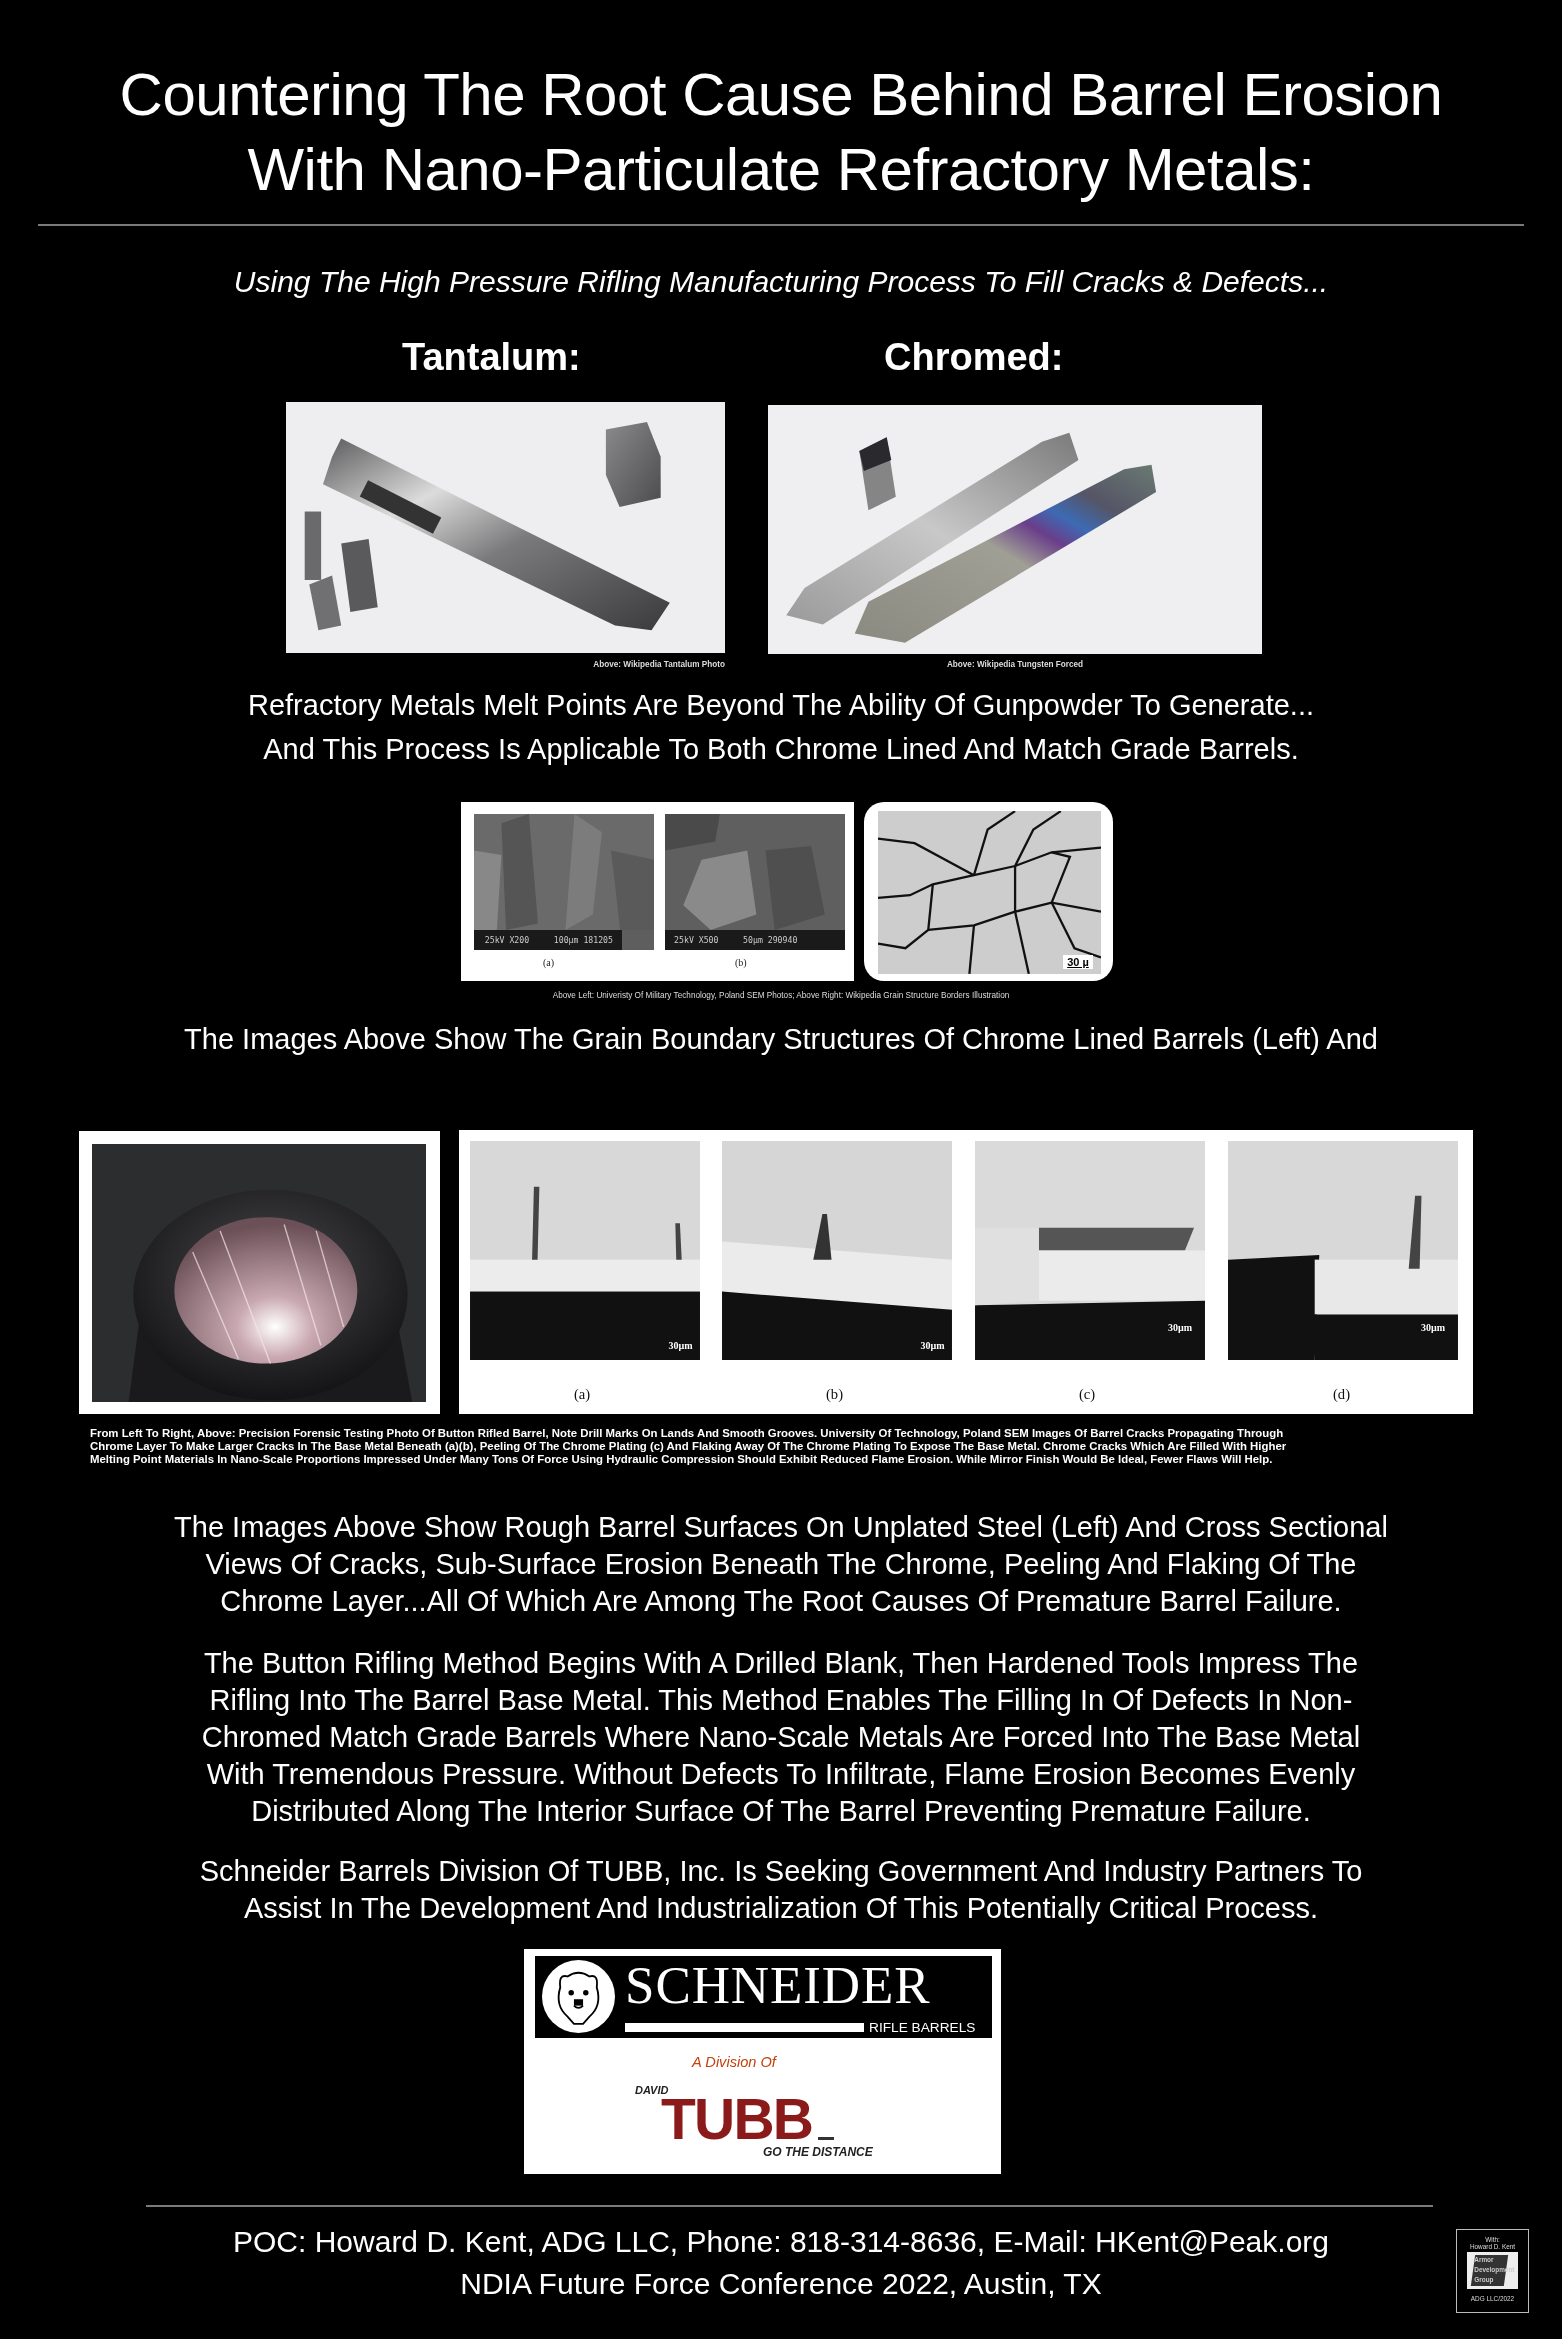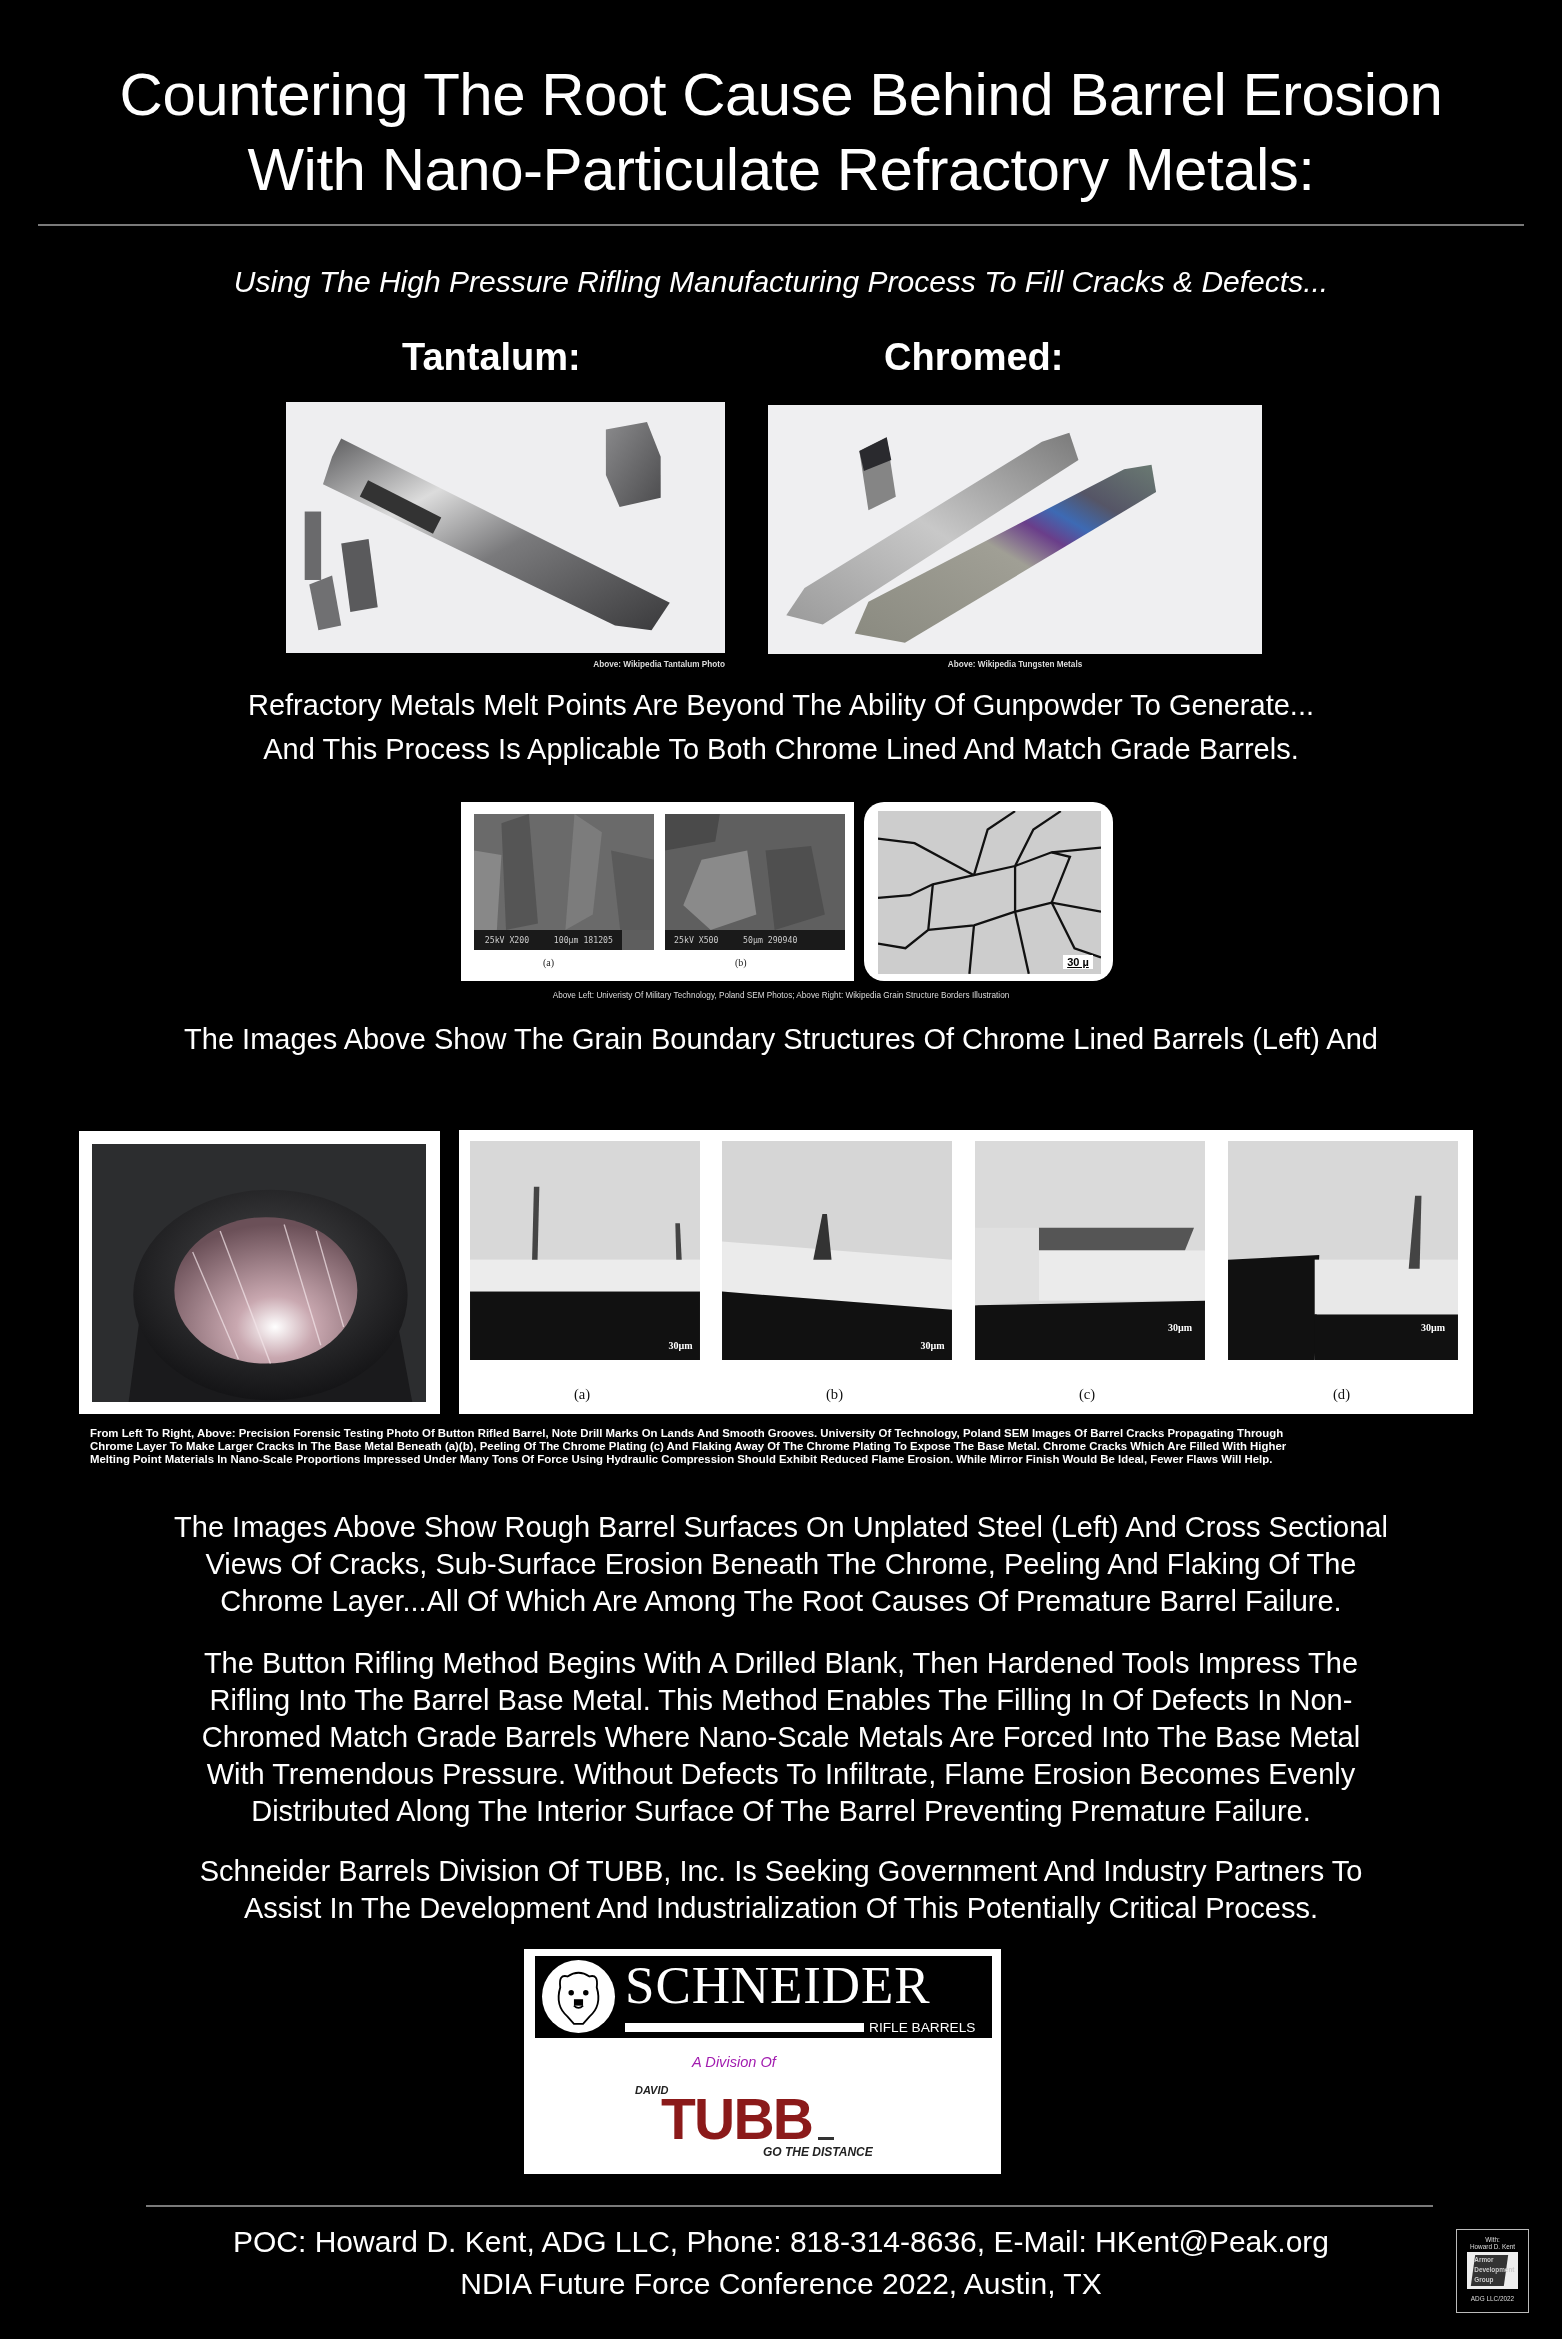--- a/index.html
+++ b/index.html
@@ -82,21 +82,21 @@
           <stop offset="1" stop-color="#6a7a72"></stop>
         </linearGradient>
     </defs>
     <rect width="541" height="272" fill="#efeff1"></rect>
     <path d="M100 50 L130 35 L140 100 L110 115 Z" fill="#858585"></path>
     <path d="M100 50 L130 35 L135 60 L105 72 Z" fill="#2a2a2e"></path>
     <path d="M20 230 L40 200 L300 40 L330 30 L340 60 L60 240 Z" fill="url(#wbar)"></path>
     <path d="M95 250 L110 215 L390 70 L420 65 L425 95 L150 260 Z" fill="url(#wbar2)"></path>
   </svg>
 </div>
-<div class="abs caption-tiny" style="left:768px; width:494px; top:660px; text-align:center;">Above: Wikipedia Tungsten Metals</div>
+<div class="abs caption-tiny" style="left:768px; width:494px; top:660px; text-align:center;">Above: Wikipedia Tungsten Forced</div>
 
 <div class="abs center body-text" style="top:687px;">
   <div>Refractory Metals Melt Points Are Beyond The Ability Of Gunpowder To Generate...</div>
   <div style="margin-top:7.3px;">And This Process Is Applicable To Both Chrome Lined And Match Grade Barrels.</div>
 </div>
 
 <div class="abs" style="left:461px; top:802px; width:393px; height:179px; background:#fff;">
   <div class="abs" style="left:12.8px; top:12px; width:180px; height:136px; background:#5e5e5e;">
     <svg width="180" height="116" viewBox="0 0 197 127">
         <rect width="197" height="127" fill="#6a6a6a"></rect>
@@ -252,21 +252,21 @@
             <circle cx="48" cy="36" r="2" fill="#000"></circle>
           <path d="M35 50 Q40 55 45 50"></path>
             <rect x="36" y="44" width="8" height="5" fill="#000"></rect>
         </g>
       </svg>
     </div>
     <div class="abs" style="left:90px; top:-1.8px; font-family:'Liberation Serif', serif; font-size:53px; color:#fff; letter-spacing:0.9px;">SCHNEIDER</div>
     <div class="abs" style="left:90px; top:67px; width:239px; height:9.1px; background:#fff;"></div>
     <div class="abs" style="left:334px; top:64px; font-size:13.7px; color:#fff;">RIFLE BARRELS</div>
   </div>
-  <div class="abs" style="left:0; width:420px; top:105px; text-align:center; font-size:14.6px; font-style:italic; color:#a21caf;">A Division Of</div>
+  <div class="abs" style="left:0; width:420px; top:105px; text-align:center; font-size:14.6px; font-style:italic; color:#c2410c;">A Division Of</div>
   <div class="abs" style="left:111px; top:135px; font-size:11px; font-weight:bold; font-style:italic; color:#222;">DAVID</div>
   <div class="abs" style="left:137px; top:137px; font-size:57px; font-weight:bold; color:#8b1a1a; letter-spacing:-1.8px;">TUBB</div>
   <div class="abs" style="left:294px; top:188px; width:16.4px; height:2.7px; background:#333;"></div>
   <div class="abs" style="left:239px; top:196px; font-size:12px; font-weight:bold; font-style:italic; color:#222;">GO THE DISTANCE</div>
 </div>
 
 <div class="abs rule" style="top:2205px; left:146px; width:1287px;"></div>
 <div class="abs center footer-text" style="top:2221px;">
   <div>POC:  Howard D. Kent, ADG LLC, Phone:  818-314-8636, E-Mail:  HKent@Peak.org</div>
   <div>NDIA Future Force Conference 2022, Austin, TX</div>

